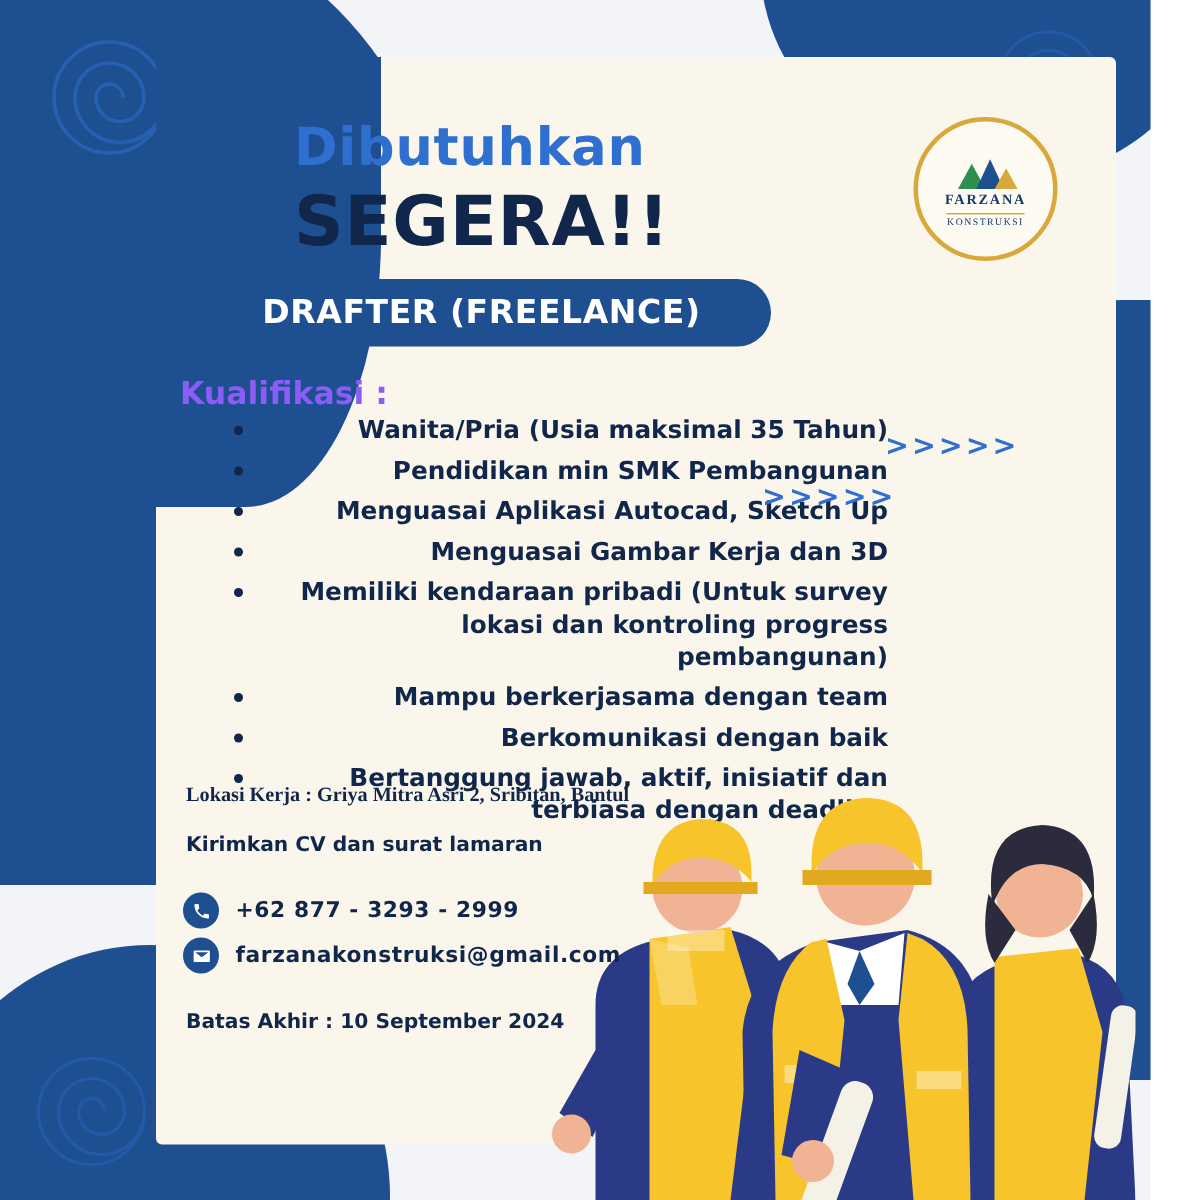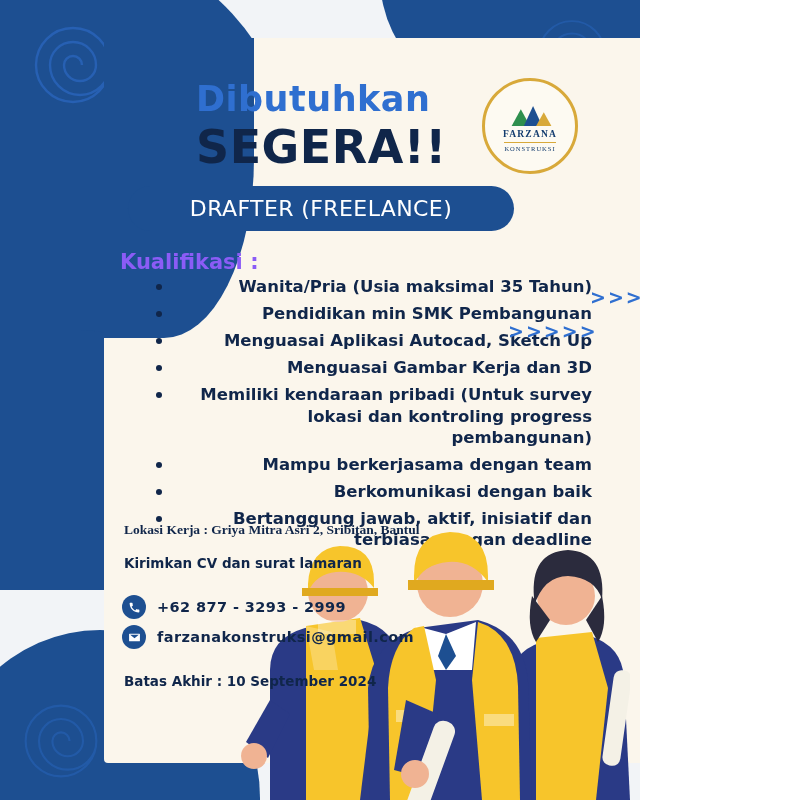--- a/index.html
+++ b/index.html
@@ -9,21 +9,21 @@
   body {
     width: 800px;
     height: 800px;
     font-family: "Liberation Sans", sans-serif;
     background: #ffffff;
     overflow: hidden;
   }
 
   .poster {
     position: relative;
-    width: 640px;
+    width: 767px;
     height: 800px;
     background: #f2f4f7;
     overflow: hidden;
   }
 
   
   .bg-blue-left {
     position: absolute;
     left: -120px;
     top: -60px;
@@ -164,21 +164,21 @@
   .pill {
     position: absolute;
     left: 128px;
     top: 186px;
     min-width: 330px;
     padding: 10px 28px;
     background: #1d4f91;
     border-radius: 28px;
     color: #ffffff;
     font-family: "DejaVu Sans", sans-serif;
-    font-weight: normal;
+    font-weight: bold;
     font-size: 22px;
     letter-spacing: 0.4px;
     text-align: center;
   }
 
   
   .qual-title {
     position: absolute;
     left: 120px;
     top: 250px;

